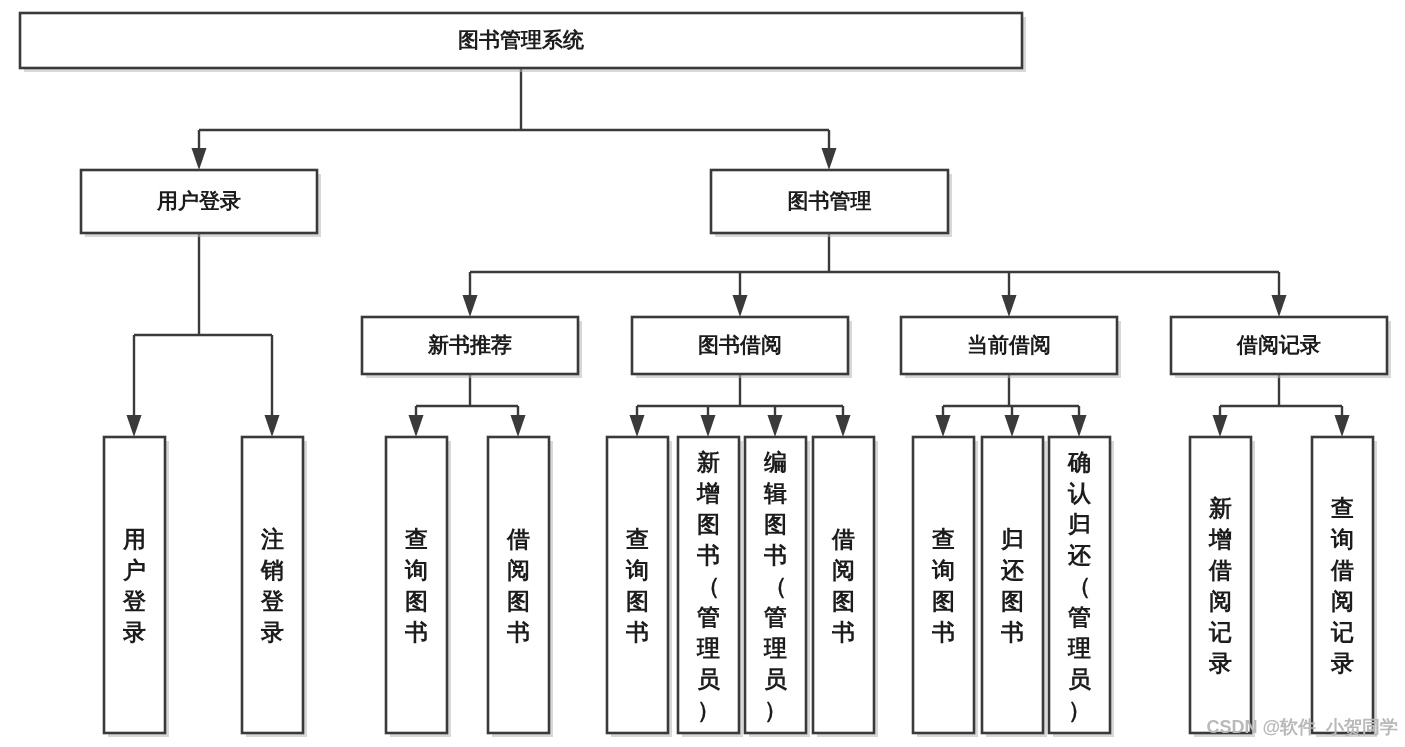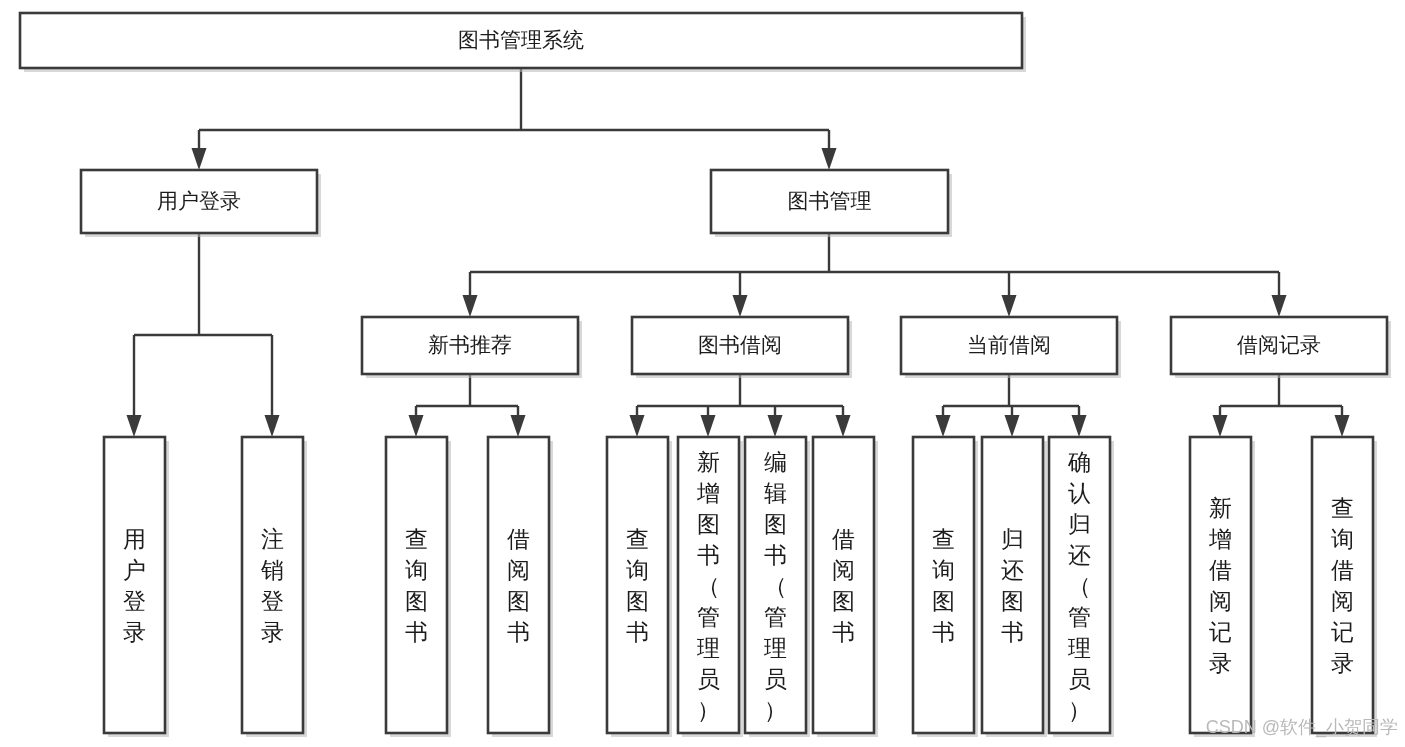--- a/index.html
+++ b/index.html
@@ -13,20 +13,21 @@
     font-family: "Liberation Sans", "DejaVu Sans", sans-serif;
     overflow: hidden;
     position: relative;
   }
   #diagram-root {
     position: absolute;
     left: 0;
     top: 0;
     width: 1405px;
     height: 747px;
+    font-weight: bold;
   }
   svg.diagram-canvas {
     display: block;
     width: 1405px;
     height: 747px;
   }
   .node-box {
     fill: #ffffff;
     stroke: #3a3a3a;
     stroke-width: 2.6;

